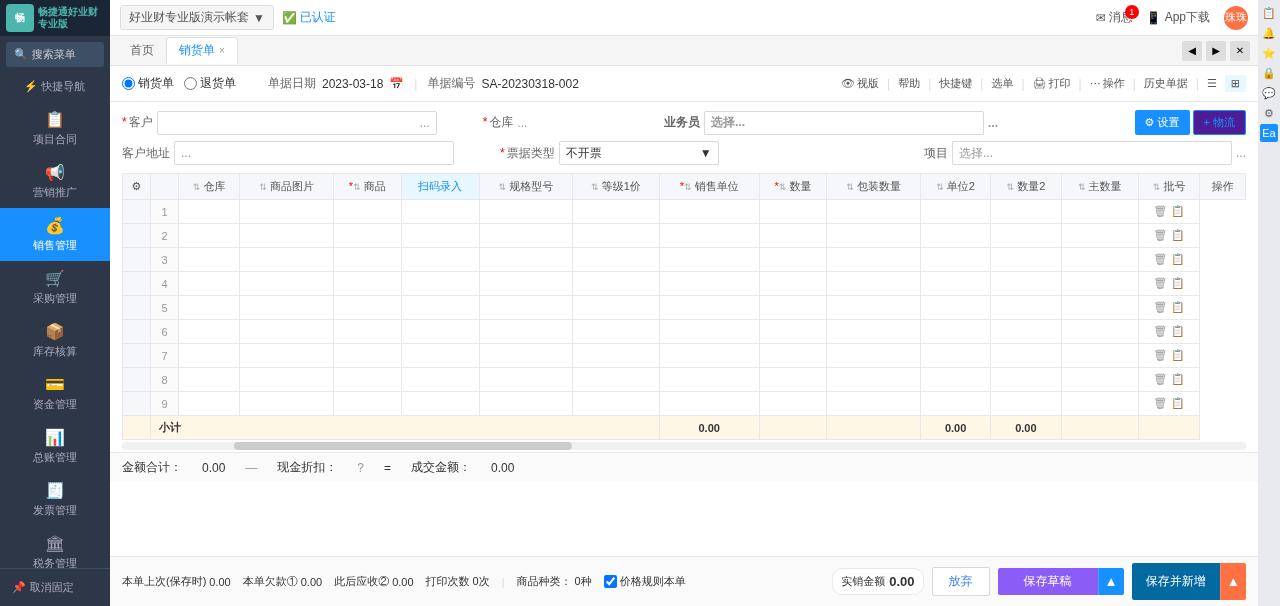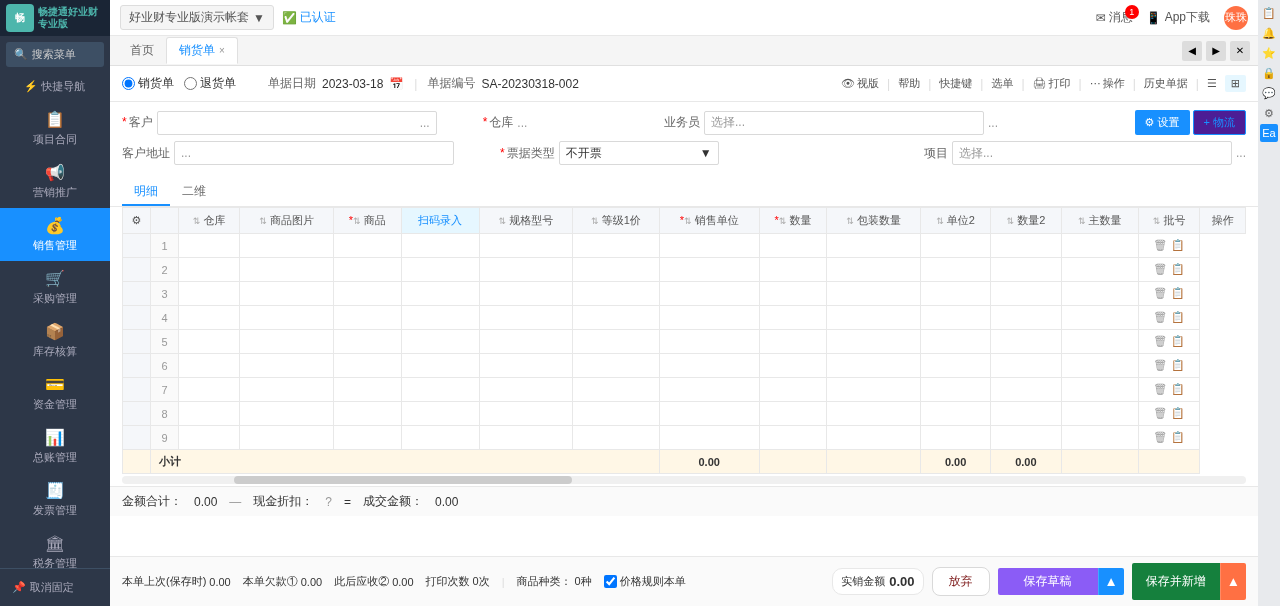--- a/index.html
+++ b/index.html
@@ -81,34 +81,34 @@
     .data-table th.highlight { background: #e6f7ff; color: #1890ff; }
     .data-table td { border: 1px solid #e8e8e8; padding: 4px; height: 24px; }
     .data-table .row-num { width: 28px; text-align: center; color: #999; background: #fafafa; }
     .data-table .subtotal-row td { background: #fff7e6; font-weight: bold; }
     .col-settings { width: 28px; background: #f5f7fa; border: 1px solid #e8e8e8; text-align: center; cursor: pointer; color: #666; }
     .table-container { overflow-x: auto; margin: 0 12px; }
     .scroll-bar { height: 8px; background: #f0f0f0; margin: 2px 12px; border-radius: 4px; position: relative; }
     .scroll-thumb { height: 8px; background: #ccc; border-radius: 4px; width: 30%; margin-left: 10%; }
 
     
-    .summary-row { padding: 6px 12px; display: flex; align-items: center; gap: 12px; font-size: 12px; border-top: 1px solid #e8e8e8; background: #fafafa; }
+    .summary-row { padding: 6px 12px; display: flex; align-items: center; gap: 20px; font-size: 12px; border-top: 1px solid #e8e8e8; background: #fafafa; }
     .summary-value { color: #333; font-weight: 500; }
 
     
     .page-footer { background: #fafafa; border-top: 1px solid #e8e8e8; padding: 6px 12px; display: flex; align-items: center; gap: 12px; font-size: 11px; flex-shrink: 0; }
     .footer-field { display: flex; align-items: center; gap: 3px; }
     .footer-value { color: #333; }
     .footer-right { margin-left: auto; display: flex; align-items: center; gap: 8px; }
     .footer-amount { display: flex; align-items: center; gap: 4px; border: 1px solid #e8e8e8; padding: 5px 8px; background: white; border-radius: 10px; }
     .footer-amount-value { color: #333; font-size: 13px; font-weight: bold; }
-    .btn-abandon { background: white; border: 1px solid #d9d9d9; padding: 5px 16px; border-radius: 8px; cursor: pointer; font-size: 12px; color: #7f1d1d; }
+    .btn-abandon { background: white; border: 1px solid #d9d9d9; padding: 5px 16px; border-radius: 2px; cursor: pointer; font-size: 12px; color: #3b82f6; }
     .btn-save-draft { background: #8b5cf6; color: white; border: none; padding: 5px 26px; border-radius: 2px 0 0 2px; cursor: pointer; font-size: 12px; }
     .btn-save-draft-arrow { background: #1890ff; color: white; border: none; border-left: 1px solid #40a9ff; padding: 5px 6px; border-radius: 0 2px 2px 0; cursor: pointer; }
-    .btn-save-new { background: #15803d; color: white; border: none; padding: 10px 14px; border-radius: 2px 0 0 2px; cursor: pointer; font-size: 12px; }
+    .btn-save-new { background: #0369a1; color: white; border: none; padding: 10px 14px; border-radius: 2px 0 0 2px; cursor: pointer; font-size: 12px; }
     .btn-save-new-arrow { background: #ff7043; color: white; border: none; border-left: 1px solid #ff8a65; padding: 5px 6px; border-radius: 0 2px 2px 0; cursor: pointer; }
     .checkbox-label { display: flex; align-items: center; gap: 3px; cursor: pointer; }
     .icon-box { color: #999; cursor: pointer; display: inline-flex; }
 
     
     .right-panel { width: 22px; background: #e8eaed; display: flex; flex-direction: column; align-items: center; padding: 4px 0; gap: 2px; flex-shrink: 0; }
     .right-panel-btn { width: 18px; height: 18px; display: flex; align-items: center; justify-content: center; cursor: pointer; color: #666; font-size: 11px; border-radius: 2px; }
     .right-panel-btn.active { background: #1890ff; color: white; }
 
     .col-sort { color: #aaa; font-size: 9px; }
@@ -293,21 +293,21 @@
           <span class="field-label required">客户</span>
           <div class="field-input field-input-wide">
             <span></span>
             <span class="dots">...</span>
           </div>
         </div>
         <div class="field-group" style="margin-left:30px;">
           <span class="field-label required">仓库</span>
           <span class="dots" style="color:#999; cursor:pointer;">...</span>
         </div>
-        <div class="field-group" style="margin-left:auto;">
+        <div class="field-group" style="margin-left:auto;font-weight:bold;">
           <span class="field-label">业务员</span>
           <div class="field-input field-input-wide">
             <span style="color:#999;">选择...</span>
           </div>
           <span class="dots" style="color:#999; cursor:pointer;">...</span>
         </div>
         <div class="action-btns">
           <button class="action-btn">⚙ 设置</button>
           <button class="action-btn secondary">+ 物流</button>
         </div>
@@ -329,28 +329,20 @@
         <div class="field-group" style="margin-left:auto;">
           <span class="field-label">项目</span>
           <div class="field-input field-input-wide">
             <span style="color:#999;">选择...</span>
           </div>
           <span class="dots" style="color:#999; cursor:pointer;">...</span>
         </div>
       </div>
     </div>
 
-    <div class="detail-tabs">
-      <div class="detail-tab active">
-        <span>明细</span>
-      </div>
-      <div class="detail-tab">
-        <span>二维</span>
-      </div>
-    </div>
 
     <div class="table-container">
       <table class="data-table">
         <thead>
           <tr>
             <th class="col-settings">⚙</th>
             <th style="width:28px;"></th>
             <th><span class="col-sort">⇅</span> <span>仓库</span></th>
             <th><span class="col-sort">⇅</span> <span>商品图片</span></th>
             <th class="required"><span class="col-sort">⇅</span> <span>商品</span></th>

